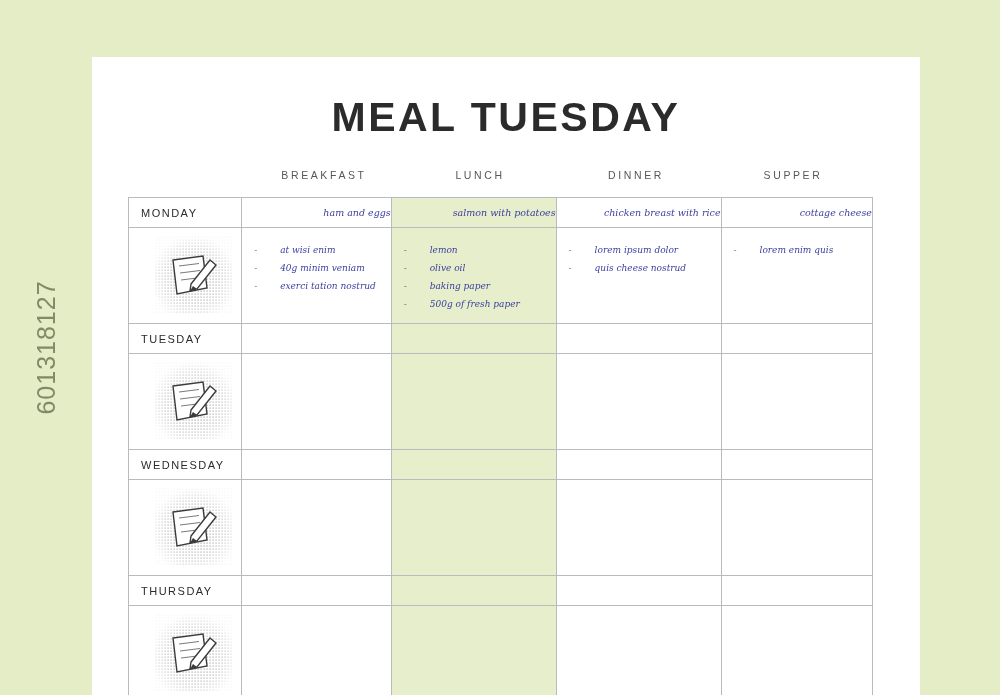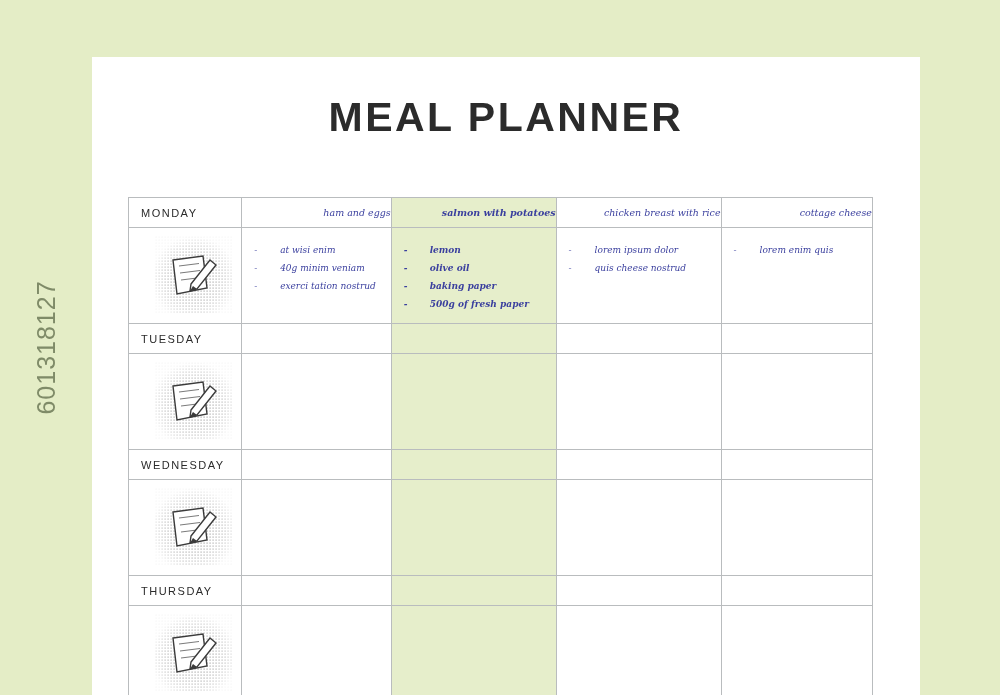--- a/index.html
+++ b/index.html
@@ -93,21 +93,21 @@
   }
   .cell {
     border-right: 1px solid #b9bcbe;
     border-bottom: 1px solid #b9bcbe;
     box-sizing: border-box;
     position: relative;
     overflow: hidden;
   }
   .cell.c0 { width: 118px; }
   .cell.c1 { width: 156px; }
-  .cell.c2 { width: 172px; font-weight: bold; }
+  .cell.c2 { width: 172px; }
   .cell.c3 { width: 172px; }
   .cell.c4 { width: 158px; }
 
   .row-label { height: 30px; }
   .row-body  { height: 96px; }
 
   .green { background: #e6eecb; }
 
   .day-name {
     font-size: 11px;
@@ -156,22 +156,29 @@
 <body>
 
 <div class="stage">
 
   <div class="watermark">
     <span class="watermark-text">601318127</span>
   </div>
 
   <div class="sheet">
 
-    <div class="title">MEAL PLANNER</div>
-
+    <div class="title">MEAL TUESDAY</div>
+
+    <div class="col-heads">
+      <div class="col-head c0"></div>
+      <div class="col-head c1">BREAKFAST</div>
+      <div class="col-head c2">LUNCH</div>
+      <div class="col-head c3">DINNER</div>
+      <div class="col-head c4">SUPPER</div>
+    </div>
 
     <div class="table">
 
       <div class="row row-label">
         <div class="cell c0 row-label">
           <div class="day-name">MONDAY</div>
         </div>
         <div class="cell c1 row-label">
           <div class="dish">ham and eggs</div>
         </div>

